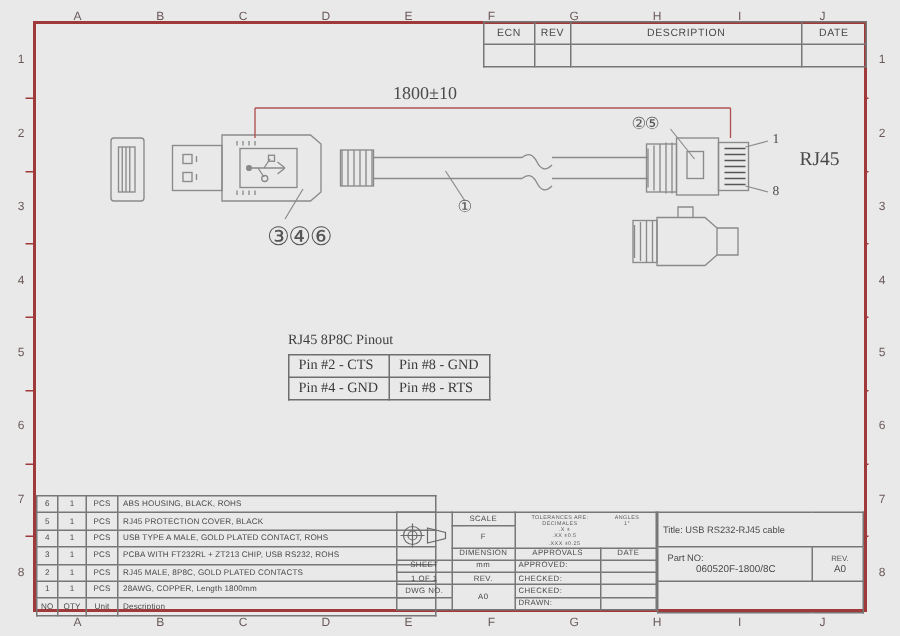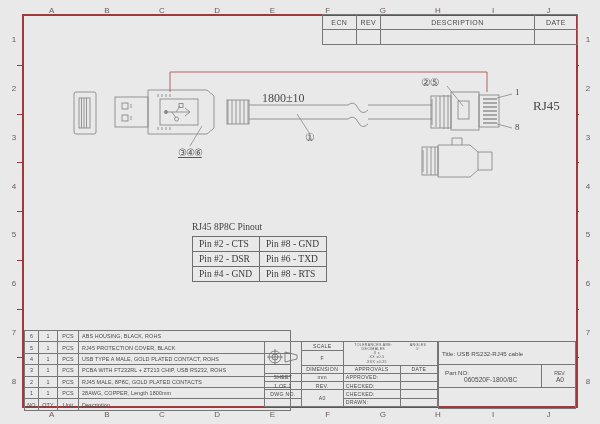--- a/index.html
+++ b/index.html
@@ -223,41 +223,37 @@
 
     <g stroke="#8a8a8a" stroke-width="0.8" fill="none">
       <line x1="202" y1="126" x2="190" y2="146"></line>
       <line x1="297" y1="114" x2="310" y2="134"></line>
       <line x1="463" y1="106" x2="447" y2="86"></line>
       <line x1="497" y1="98" x2="512" y2="94"></line>
       <line x1="497" y1="124" x2="512" y2="128"></line>
     </g>
   </svg>
 
-  <div class="dimtxt" style="left:262px;top:55px;margin-top:36px;">1800±10</div>
-
-  <div class="balloon" style="left:178px;top:147px;font-size:10px;text-decoration:underline;">③④⑥</div>
+  <div class="dimtxt" style="left:262px;top:55px;">1800±10</div>
+
+  <div class="balloon" style="left:178px;top:147px;font-size:17px;">③④⑥</div>
   <div class="balloon" style="left:305px;top:131px;font-size:11px;">①</div>
   <div class="balloon" style="left:421px;top:76px;font-size:11px;">②⑤</div>
 
   <div class="dimtxt" style="left:515px;top:87px;font-size:9px;">1</div>
   <div class="dimtxt" style="left:515px;top:122px;font-size:9px;">8</div>
   <div class="dimtxt" style="left:533px;top:98px;font-size:13px;">RJ45</div>
 
   <div class="pinwrap">
     <div class="pintitle">RJ45 8P8C Pinout</div>
     <table class="pintbl">
       <tbody>
           <tr>
         <td>Pin #2 -  CTS</td>
         <td>Pin #8 - GND</td>
-      </tr>
-      <tr>
-        <td>Pin #2 - DSR</td>
-        <td>Pin #6 - TXD</td>
       </tr>
       <tr>
         <td>Pin #4 - GND</td>
         <td>Pin #8 - RTS</td>
       </tr>
     </tbody>
       </table>
   </div>
 
   <table class="tb bom" style="position:absolute;">

